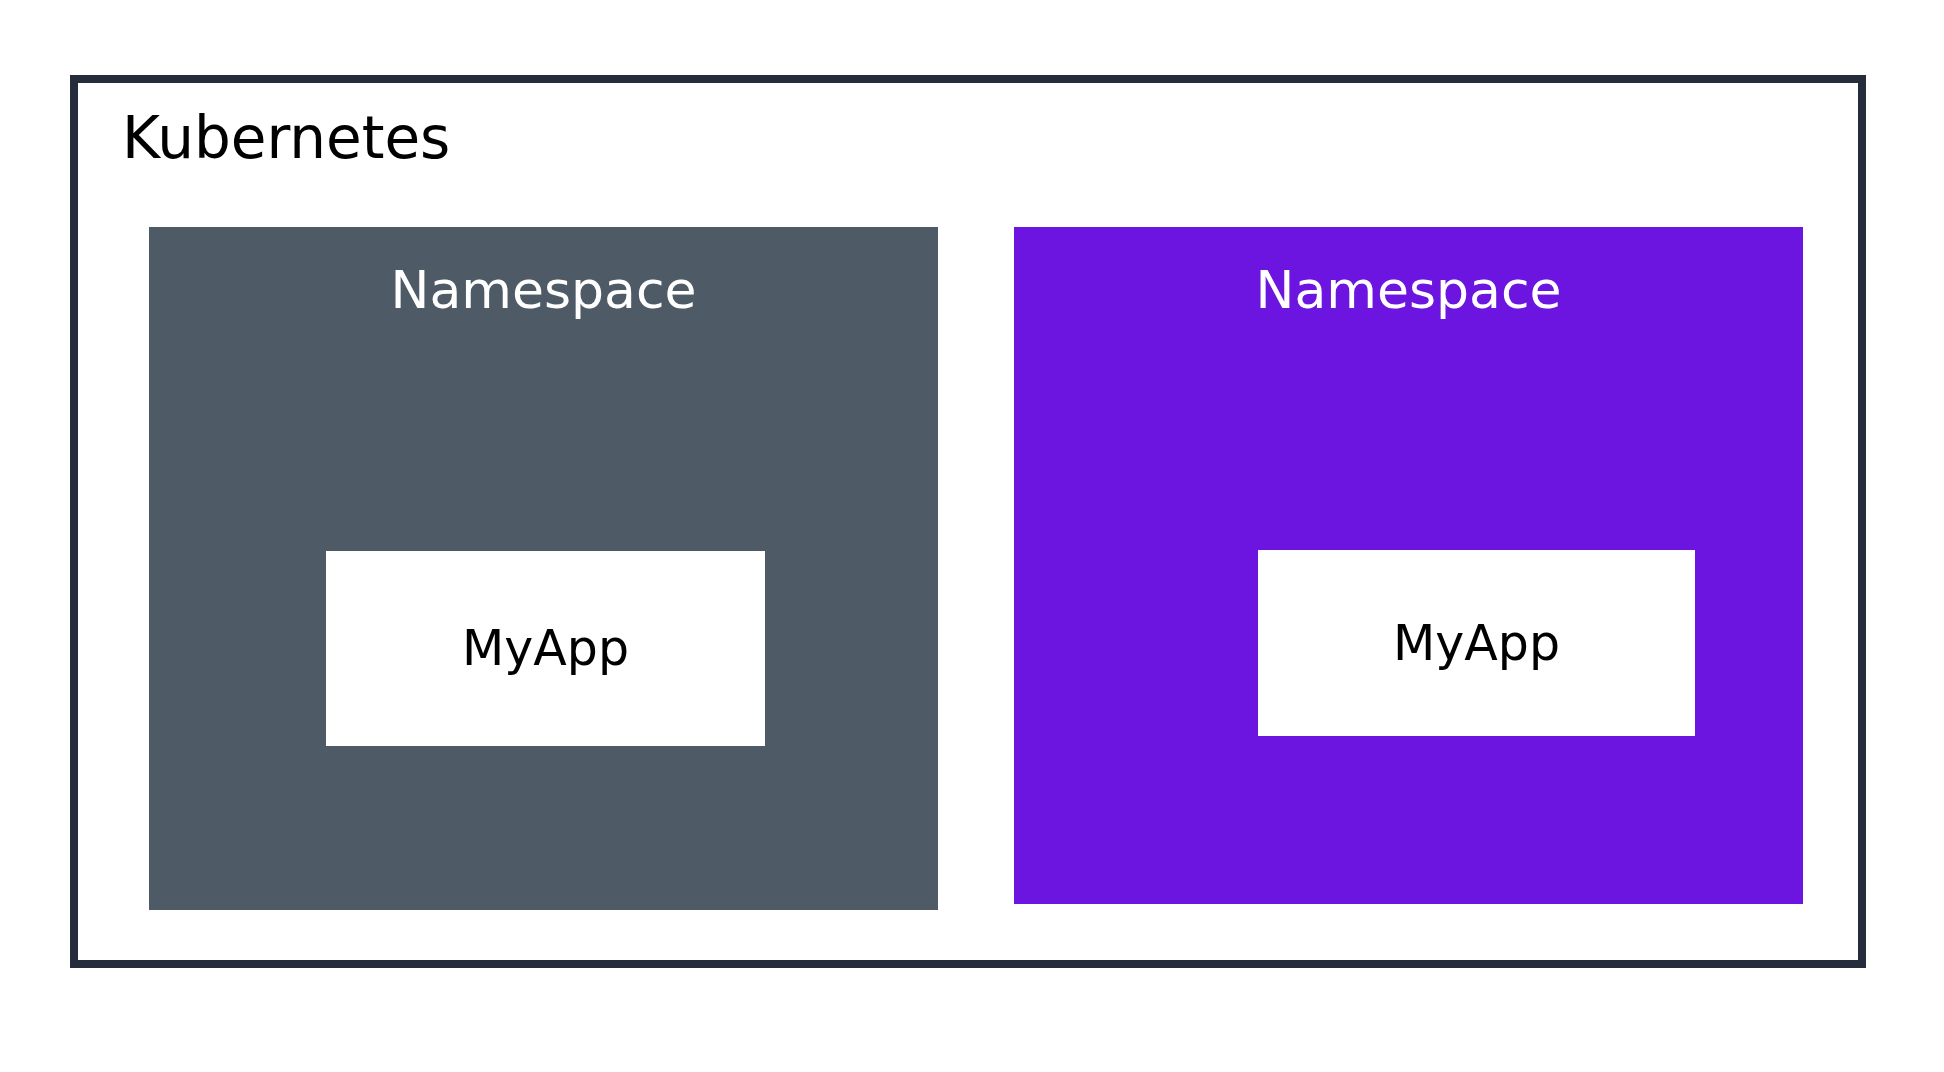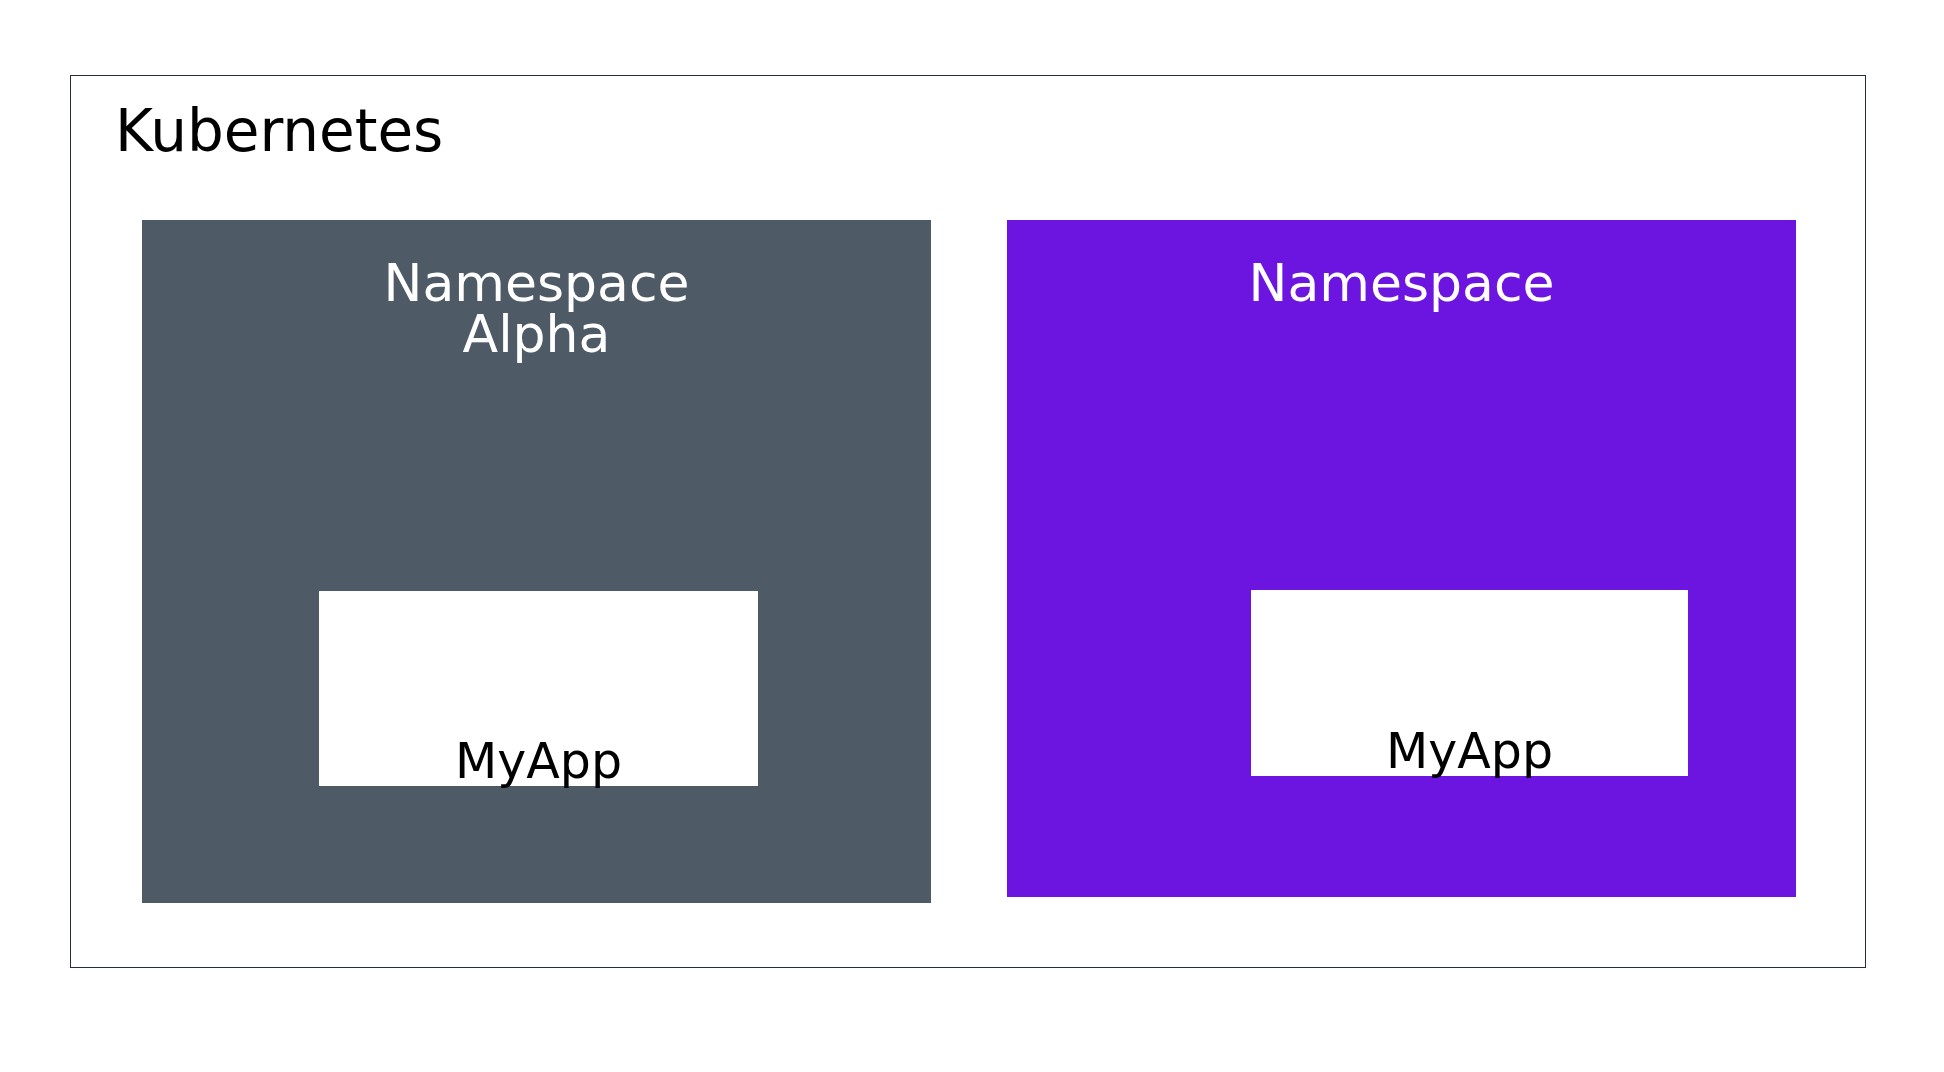--- a/index.html
+++ b/index.html
@@ -21,21 +21,21 @@
   }
 
   
   #cluster-box {
     position: absolute;
     left: 70px;
     top: 75px;
     width: 1796px;
     height: 893px;
     box-sizing: border-box;
-    border: 1px solid #a3a3a3;
+    border: 8px solid #a3a3a3;
     background: #ffffff;
   }
 
   #cluster-title {
     position: absolute;
     left: 44px;
     top: 22px;
     font-size: 58px;
     line-height: 1.15;
     color: #000000;
@@ -80,24 +80,23 @@
   }
   .namespace-label .ns-word {
     display: block;
   }
 
   
   .app-box {
     position: absolute;
     background: #ffffff;
     display: flex;
-    align-items: flex-end;
+    align-items: center;
     justify-content: center;
     box-sizing: border-box;
-    margin-top: 47px;
   }
   .app-label {
     font-size: 49px;
     line-height: 1;
     color: #000000;
     white-space: nowrap;
   }
 
   #app-alpha {
     left: 177px;
@@ -119,21 +118,20 @@
 <div id="canvas">
 
   <div id="cluster-box" style="border-color: rgb(37, 45, 61); background: rgb(255, 255, 255);">
 
     <div id="cluster-title" style="color: rgb(0, 0, 0);">Kubernetes</div>
 
     <div id="namespace-alpha" class="namespace-box" style="background: rgb(78, 90, 102);">
 
       <div class="namespace-label" style="color: rgb(255, 255, 255);">
         <span class="ns-word">Namespace</span>
-        <span class="ns-word">Alpha</span>
       </div>
 
       <div id="app-alpha" class="app-box" style="background: rgb(255, 255, 255);">
         <span class="app-label" style="color: rgb(0, 0, 0);">MyApp</span>
       </div>
     </div>
 
     <div id="namespace-beta" class="namespace-box" style="background: rgb(108, 20, 224);">
 
       <div class="namespace-label" style="color: rgb(255, 255, 255);">

